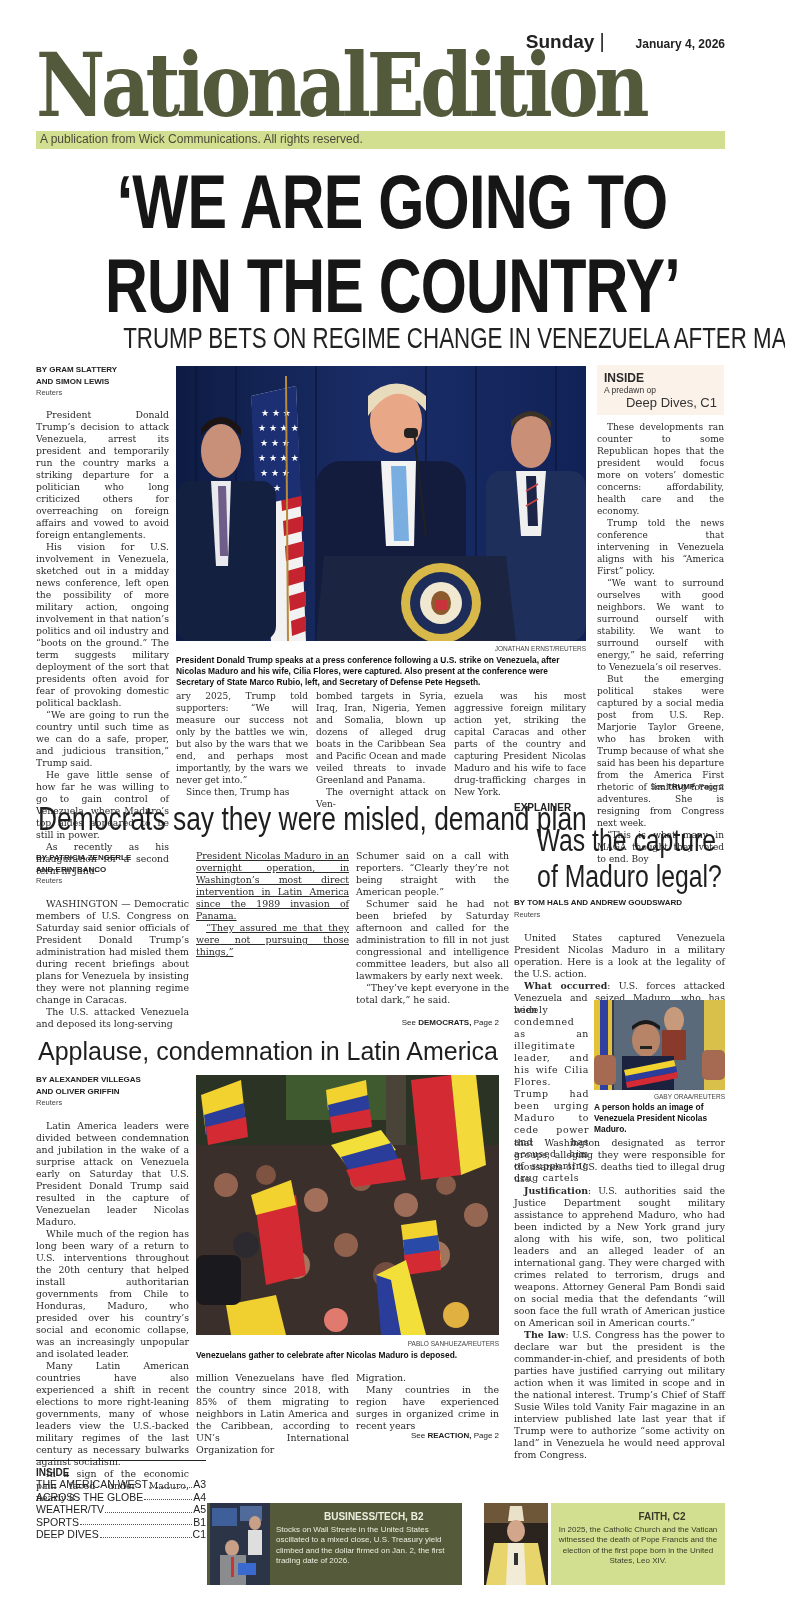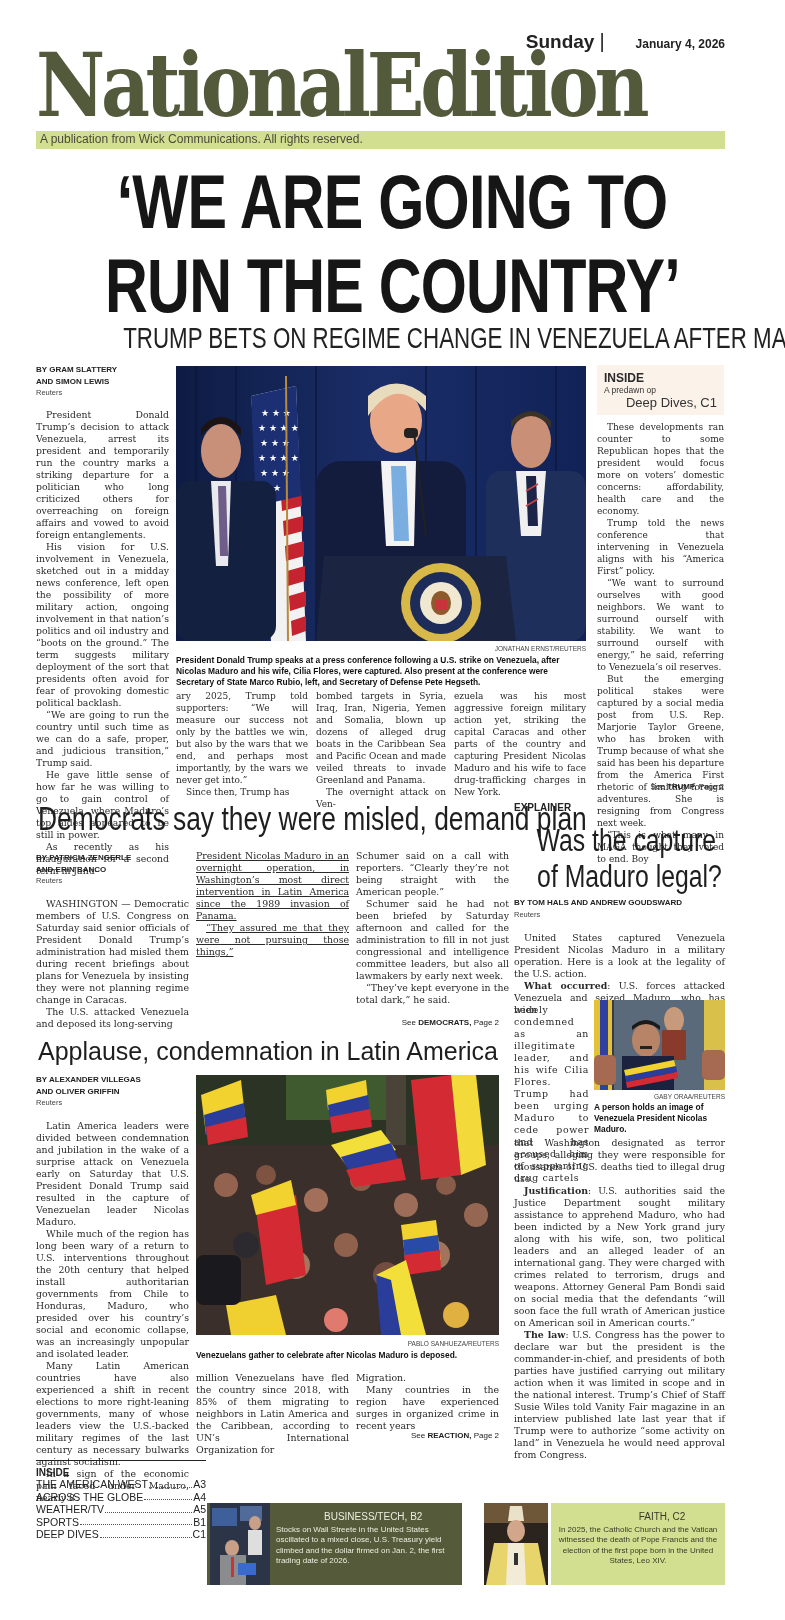--- a/index.html
+++ b/index.html
@@ -50,21 +50,21 @@
   .explainer-head span { display: inline-block; transform: scaleX(0.8); white-space: nowrap; }
   .applause-head { font-family: "Liberation Sans", sans-serif; font-size: 25px; color: #1e1e1e; white-space: nowrap; }
 
   
   .inside-index { left: 36px; top: 1460px; width: 170px; border-top: 1.5px solid #222; padding-top: 6px; font-family: "Liberation Sans", sans-serif; }
   .inside-index .t { font-weight: bold; font-size: 10px; color: #222; }
   .idx-row { display: flex; font-size: 10.5px; line-height: 12.5px; color: #222; white-space: nowrap; }
   .idx-row .dots { flex: 1; overflow: hidden; border-bottom: 1px dotted #555; margin: 0 1px 3px 1px; }
   .biz-box { left: 207px; top: 1503px; width: 255px; height: 82px; background: #545a3a; }
   .biz-text { left: 270px; top: 1503px; width: 192px; height: 82px; padding: 8px 6px; color: #eceedd; font-family: "Liberation Sans", sans-serif; }
-  .biz-text .t, .faith-text .t { font-weight: normal; font-size: 10px; margin-bottom: 3px; padding-left: 48px; }
+  .biz-text .t, .faith-text .t { font-weight: bold; font-size: 10px; margin-bottom: 3px; padding-left: 48px; }
   .biz-text .s, .faith-text .s { font-size: 8px; line-height: 10.4px; }
   .faith-box { left: 551px; top: 1503px; width: 174px; height: 82px; background: #d3df90; }
   .faith-text { left: 551px; top: 1503px; width: 174px; height: 82px; padding: 8px 6px; color: #3a3a2a; font-family: "Liberation Sans", sans-serif; text-align: center; }
 </style>
 </head>
 <body>
 
 <div class="abs dateline">
   <span class="day">Sunday</span><span class="sep">|</span><span class="date">January 4, 2026</span>
 </div>

